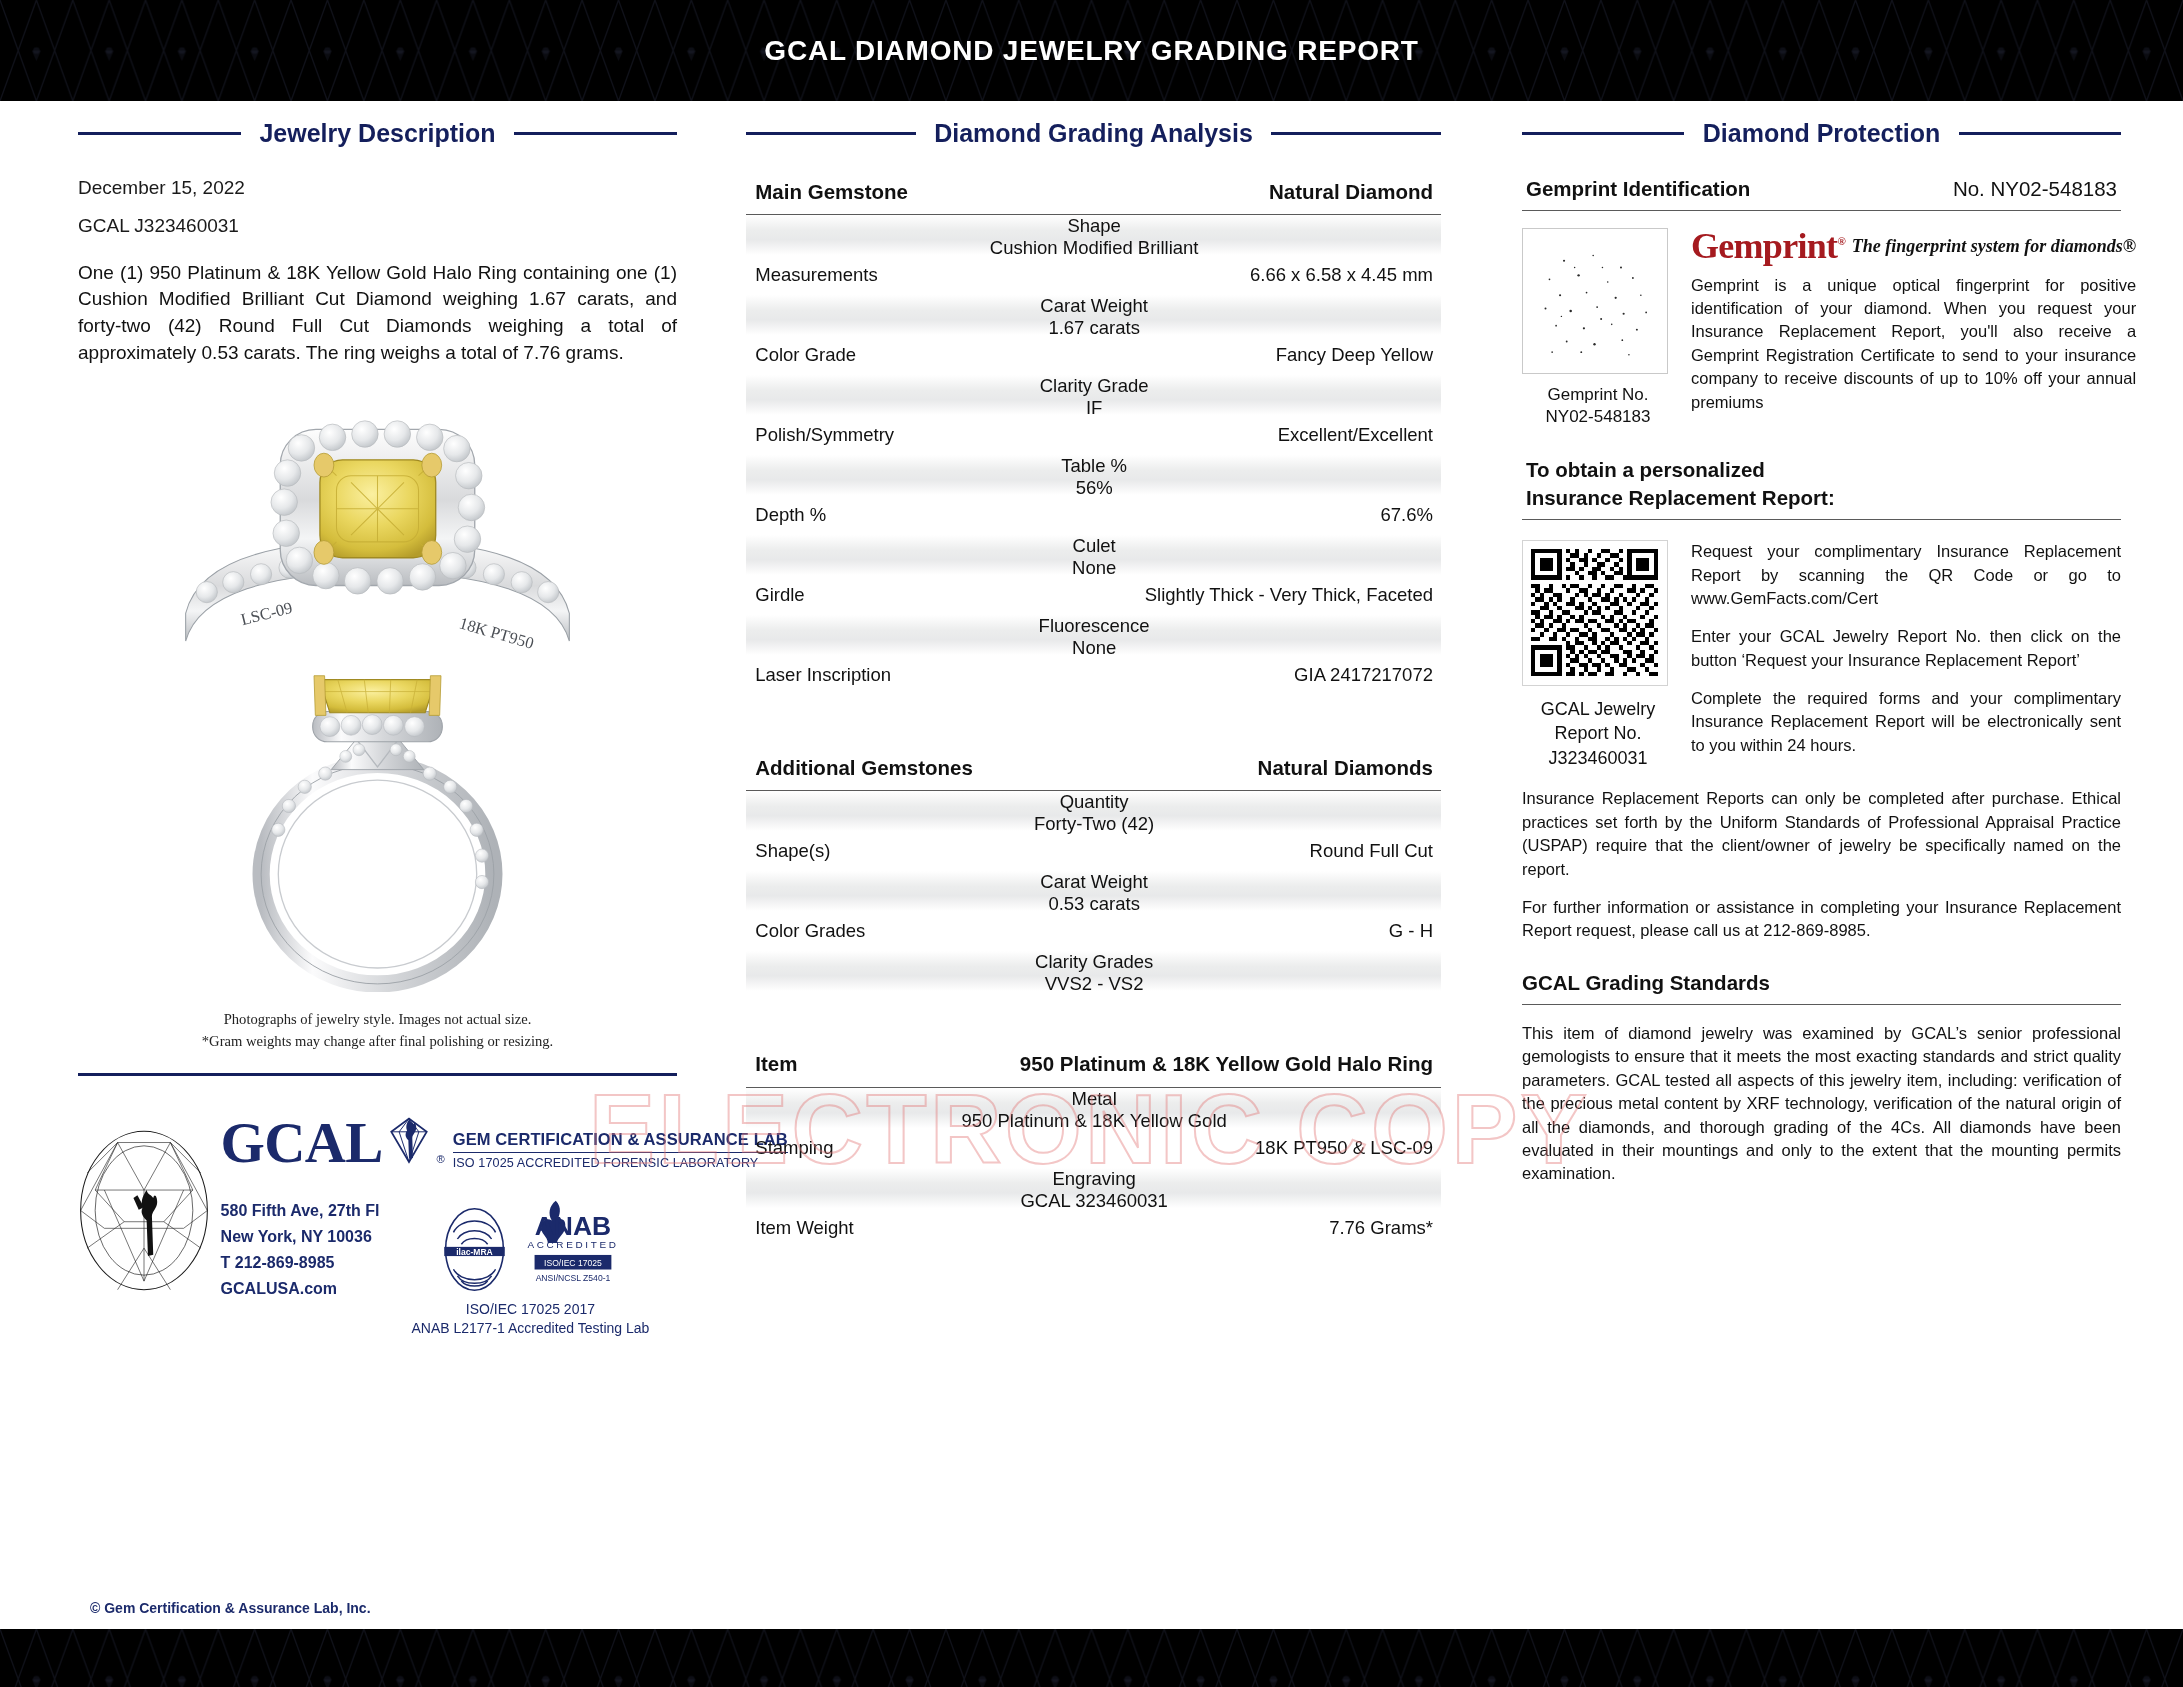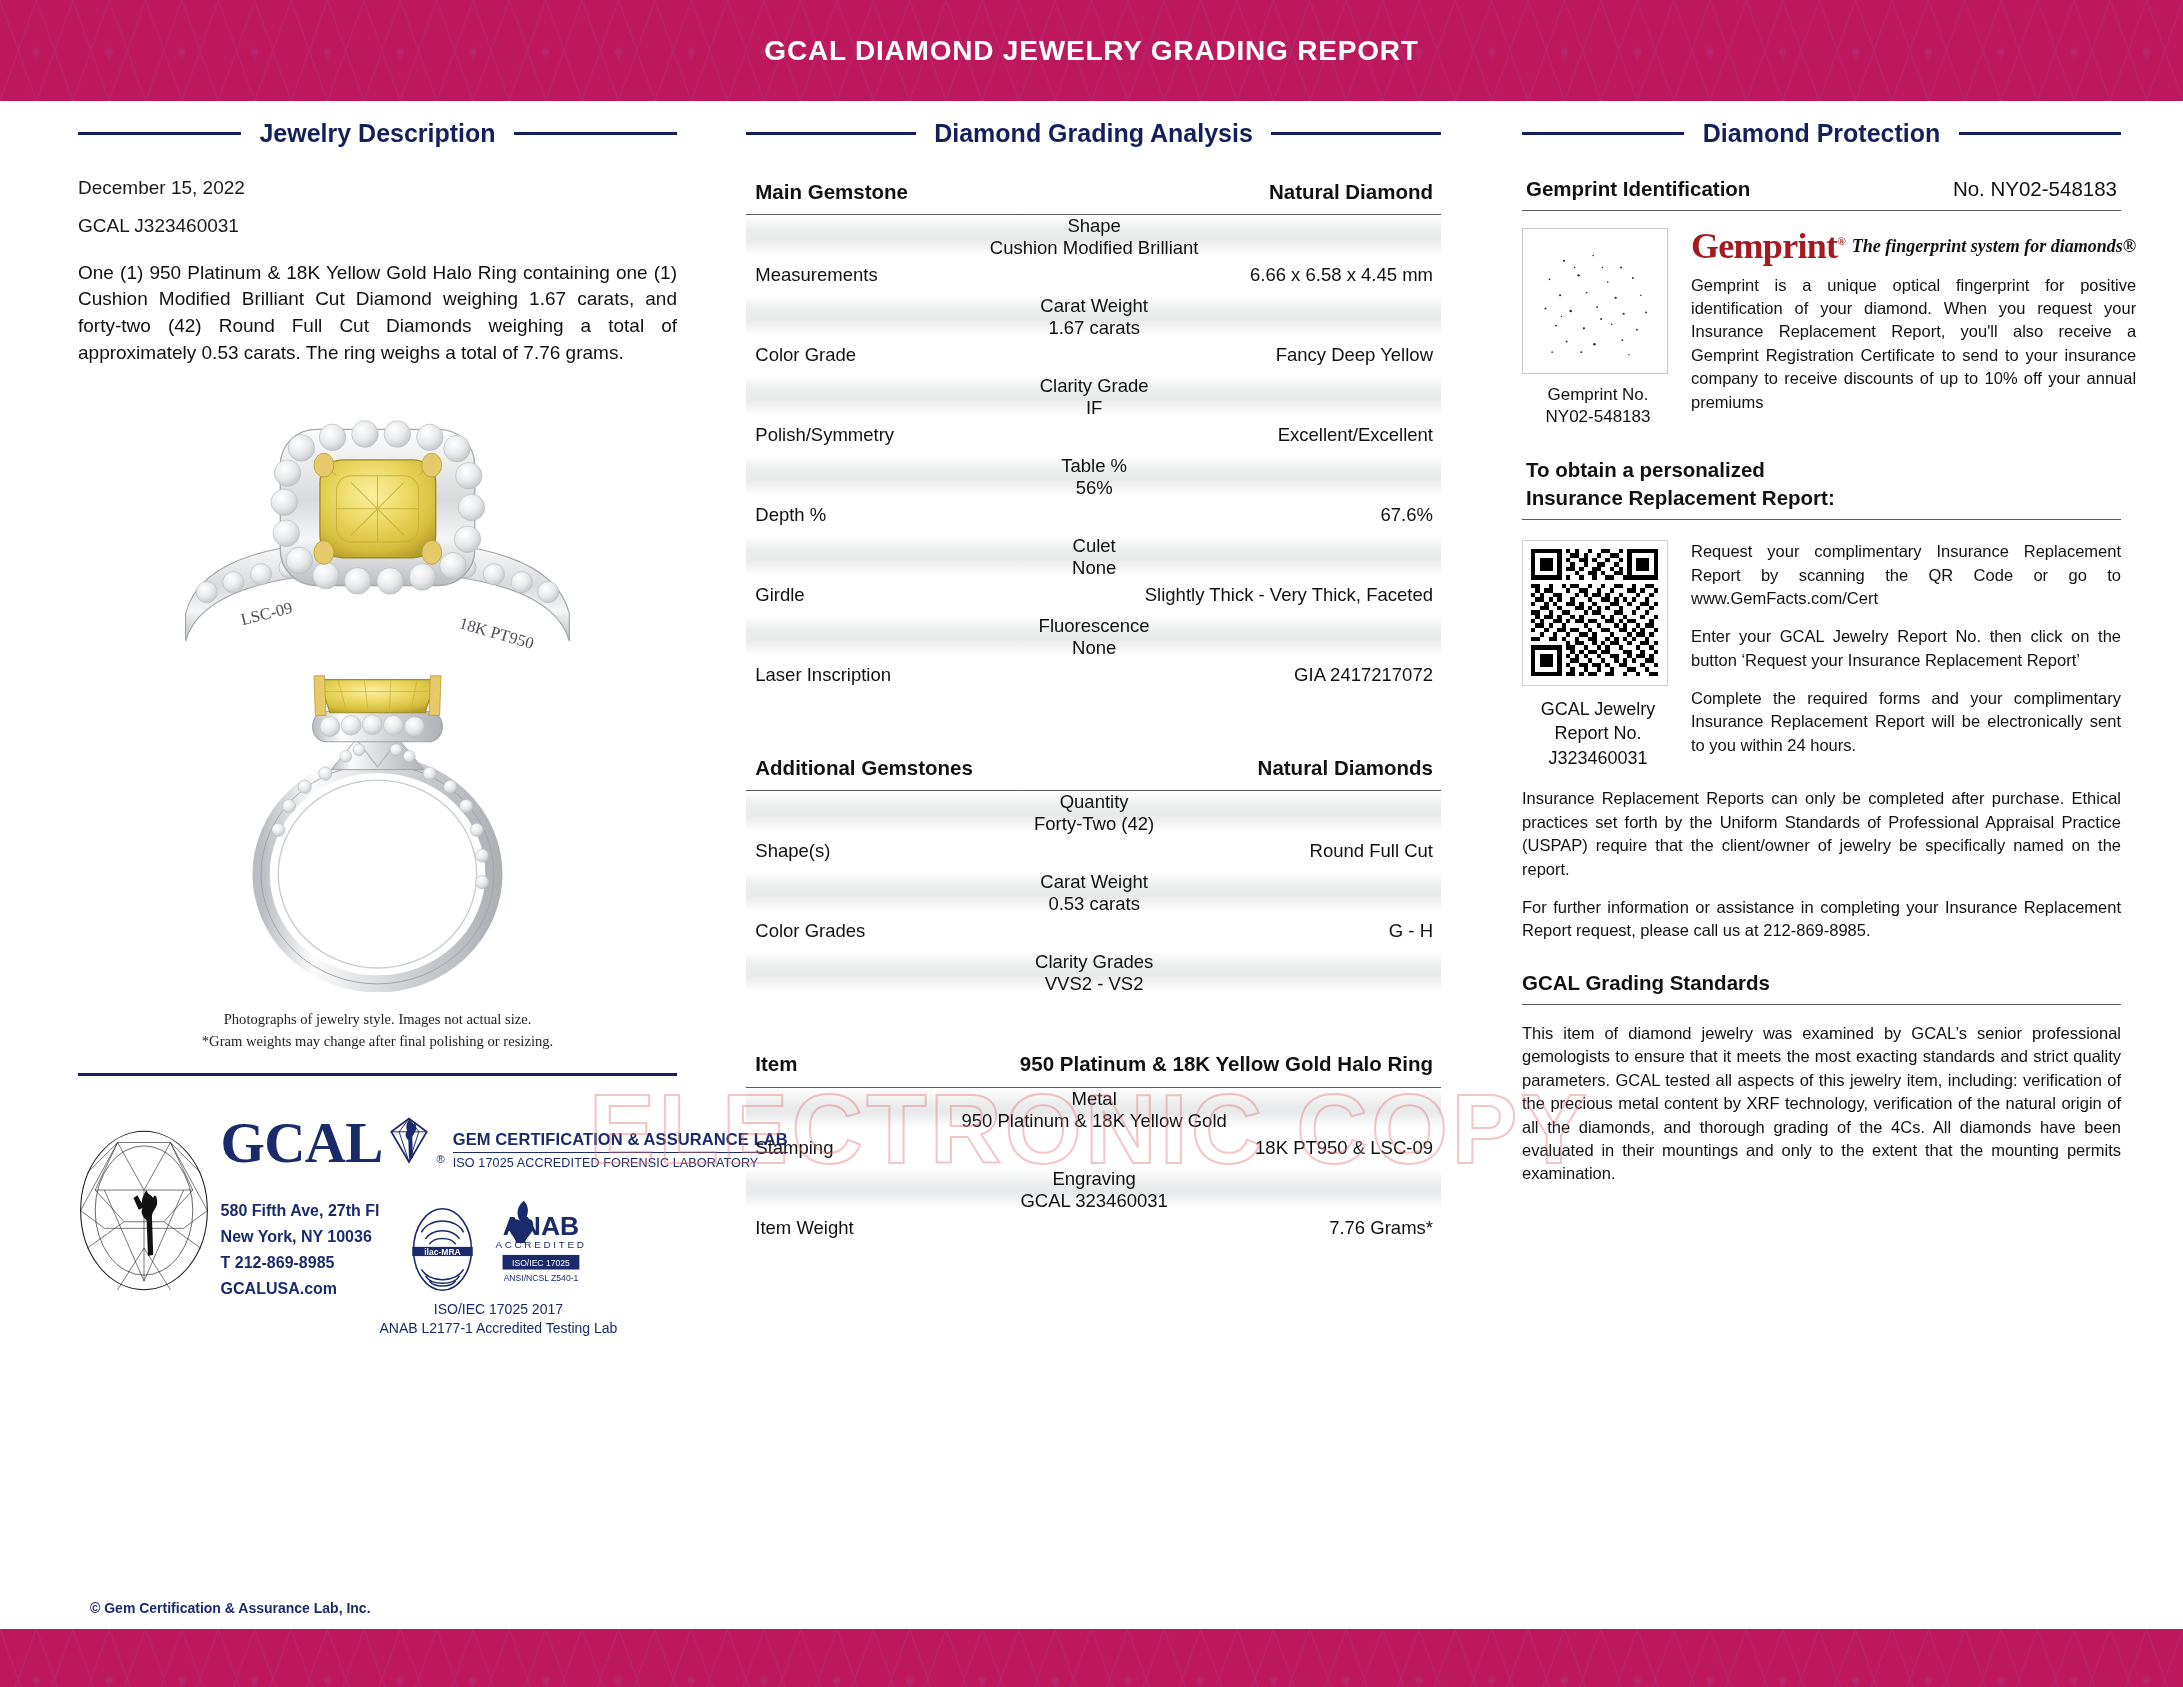--- a/index.html
+++ b/index.html
@@ -7,21 +7,21 @@
     width: 2183px; height: 1687px;
     background: #ffffff;
     font-family: "Liberation Sans", sans-serif;
     overflow: hidden;
   }
   .page { position: relative; width: 2183px; height: 1687px; background:#fff; }
 
   
   .band {
     position: absolute; left: 0; width: 2183px;
-    background: #be185d;
+    background: #000000;
     overflow: hidden;
   }
   .band-top { top: 0; height: 101px; }
   .band-bot { bottom: 0; height: 58px; }
   .band-pattern {
     position: absolute; inset: 0;
     opacity: .30;
   }
   .band-title {
     position: absolute; left: 0; right: 0; top: 50%;
@@ -80,21 +80,21 @@
     font-family: "Liberation Serif", serif;
     font-size: 57px; color: #1b2a6b; font-weight: 700; letter-spacing: -0.7px;
     line-height: .95;
   }
   .gcal-reg { font-size: 11.2px; color:#1b2a6b; margin-bottom: 5.3px;}
   .gcal-tag-box { padding-left: 4px; }
   .gcal-tag1 { font-size: 16.5px; color: #1b2a6b; font-weight: 700; letter-spacing: 0.1px; white-space:nowrap;}
   .gcal-tagrule { height: 1.3px; background:#1b2a6b; margin: 2.6px 0; }
   .gcal-tag2 { font-size: 12.6px; color: #1b2a6b; letter-spacing: 0.1px; white-space:nowrap;}
 
-  .addr-row { display:flex; margin-top: 28px; align-items:flex-start;}
+  .addr-row { display:flex; margin-top: 28px; gap: 32px; align-items:flex-start;}
   .addr { font-size: 16px; color:#1b2a6b; line-height: 1.62; font-weight:600; }
   .anab-block { text-align:center; }
   .anab-marks { display:flex; align-items:flex-end; justify-content:center; gap: 6.6px;}
   .anab-cap { font-size: 14px; color:#1b2a6b; margin-top: 4px; line-height:1.4;}
   .copyright {
     position:absolute; left: 90px; bottom: 71px;
     font-size: 14px; color: #1b2a6b; font-weight:600;
   }
 
   

